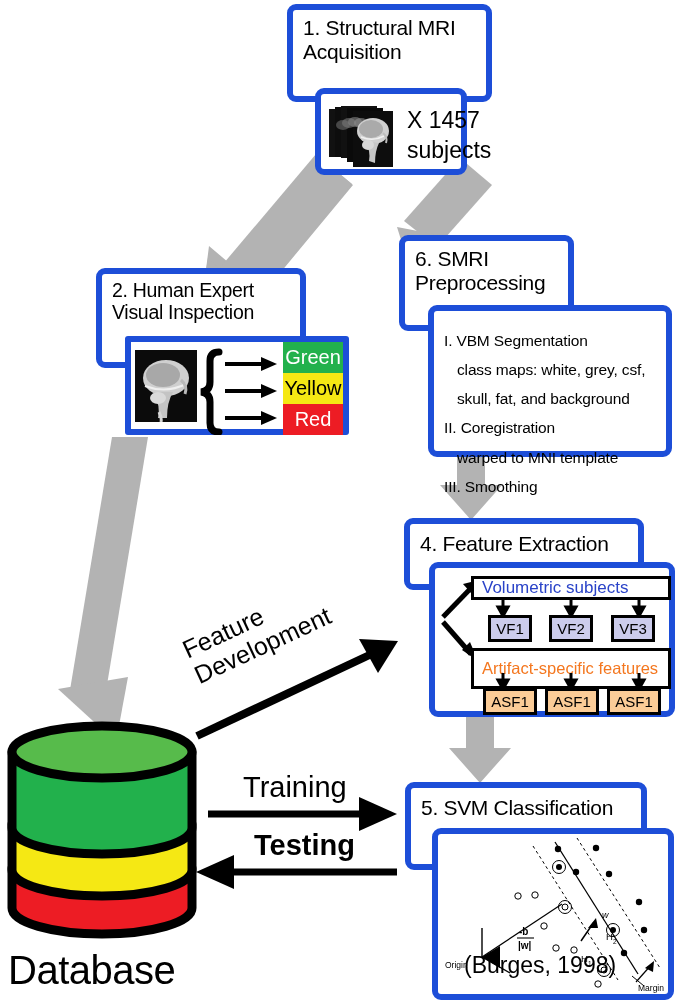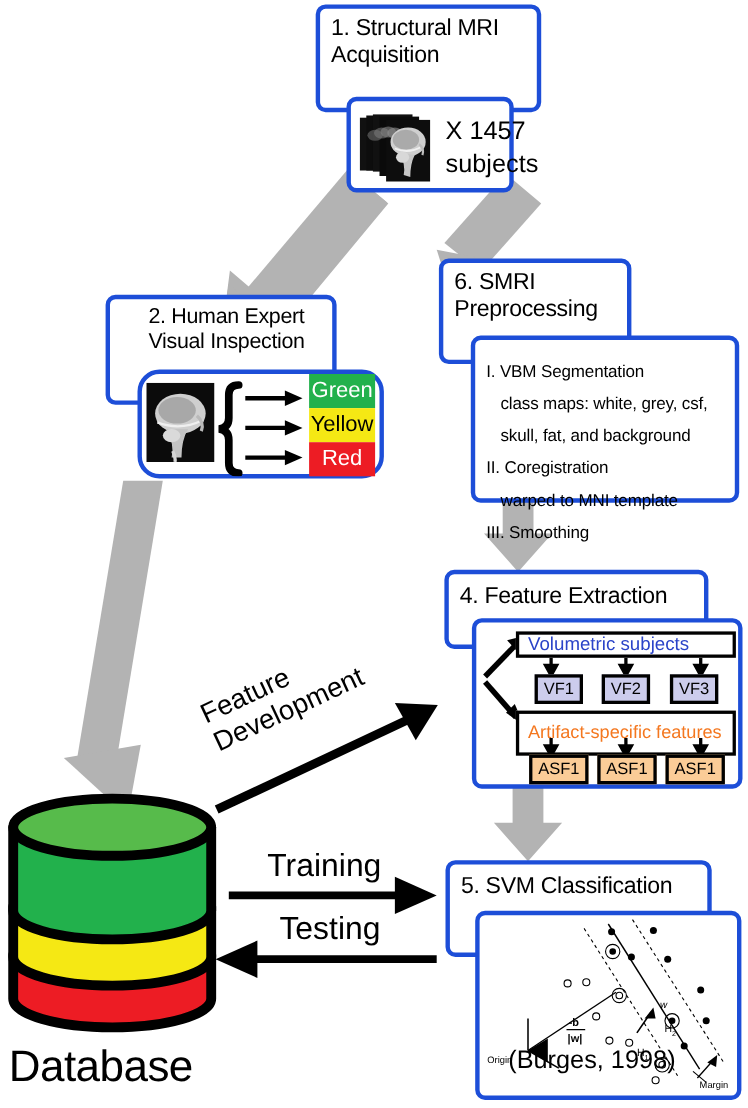--- a/index.html
+++ b/index.html
@@ -1,20 +1,20 @@
 <!DOCTYPE html>
 <html><head>
 <meta charset="utf-8">
 <style>
   html,body{margin:0;padding:0;background:#ffffff;}
   body{width:680px;height:1007px;overflow:hidden;
        font-family:"Liberation Sans","DejaVu Sans",sans-serif;color:#000;}
   #stage{position:relative;width:680px;height:1007px;background:#fff;}
   .abs{position:absolute;}
-  .box{position:absolute;background:#fff;border:4px solid #1d4ed8;border-radius:9px;box-sizing:border-box;padding-left:13px;}
+  .box{position:absolute;background:#fff;border:6px solid #1d4ed8;border-radius:9px;box-sizing:border-box;padding-left:13px;}
   .box .ttl{position:absolute;left:10px;top:6px;right:6px;line-height:1.12;letter-spacing:-0.3px;}
   .svgfull{position:absolute;left:0;top:0;width:680px;height:1007px;pointer-events:none;}
   .ctext{font-family:"Liberation Sans","DejaVu Sans",sans-serif;}
   .lbl{position:absolute;white-space:nowrap;}
   
   .chip{position:absolute;left:0;right:0;display:flex;align-items:center;justify-content:center;
         font-size:20px;color:#fff;box-sizing:border-box;}
   .vfbox,.asfbox{position:absolute;border:3px solid #000;box-sizing:border-box;display:flex;
         align-items:center;justify-content:center;font-size:15px;}
   .vfbox{background:#ccccec;}
@@ -99,27 +99,27 @@
         </g>
       </g>
     </svg>
     <div class="abs" style="left:86px;top:12px;font-size:23px;line-height:1.3;">
       <div>X 1457</div>
       <div>subjects</div>
     </div>
   </div>
 
   <div class="box" style="left:96px;top:268px;width:210px;height:100px;">
-    <div class="ttl" style="font-size:19.5px;margin-left:25px;">
+    <div class="ttl" style="font-size:19.5px;">
       <div>2. Human Expert</div>
       <div>Visual Inspection</div>
     </div>
   </div>
 
-  <div class="box" style="left:125px;top:336px;width:224px;height:99px;border-radius:20px;">
+  <div class="box" style="left:125px;top:336px;width:224px;height:99px;border-radius:3px;">
 
     <svg class="abs" style="left:4px;top:8px;width:62px;height:72px;" viewBox="0 0 62 72">
       <rect x="0" y="0" width="62" height="72" fill="#0b0b0b"></rect>
       <g transform="translate(4,4)">
         <ellipse cx="27" cy="24" rx="23" ry="18" fill="#cfcfcf"></ellipse>
         <ellipse cx="24" cy="21" rx="17" ry="12" fill="#a8a8a8"></ellipse>
         <path d="M6,32 Q27,40 47,30" stroke="#efefef" stroke-width="2" fill="none"></path>
         <path d="M14,38 Q22,52 19,64 L28,64 Q28,48 34,38 Z" fill="#c4c4c4"></path>
         <ellipse cx="19" cy="44" rx="8" ry="6" fill="#dadada"></ellipse>
         <path d="M42,26 q7,6 4,14" stroke="#b9b9b9" stroke-width="3" fill="none"></path>
@@ -331,17 +331,17 @@
 
   <div class="lbl" style="left:178px;top:638px;font-size:25px;line-height:1.12;transform:rotate(-25deg);transform-origin:left top;">
     <div>Feature</div>
     <div>Development</div>
   </div>
 
   <div class="lbl" style="left:243px;top:771px;font-size:29px;">
     <span>Training</span>
   </div>
 
-  <div class="lbl" style="left:254px;top:829px;font-size:29px;">
+  <div class="lbl" style="left:254px;top:829px;font-size:29px;font-weight:bold;">
     <span>Testing</span>
   </div>
 
 </div>
 
 </body></html>

